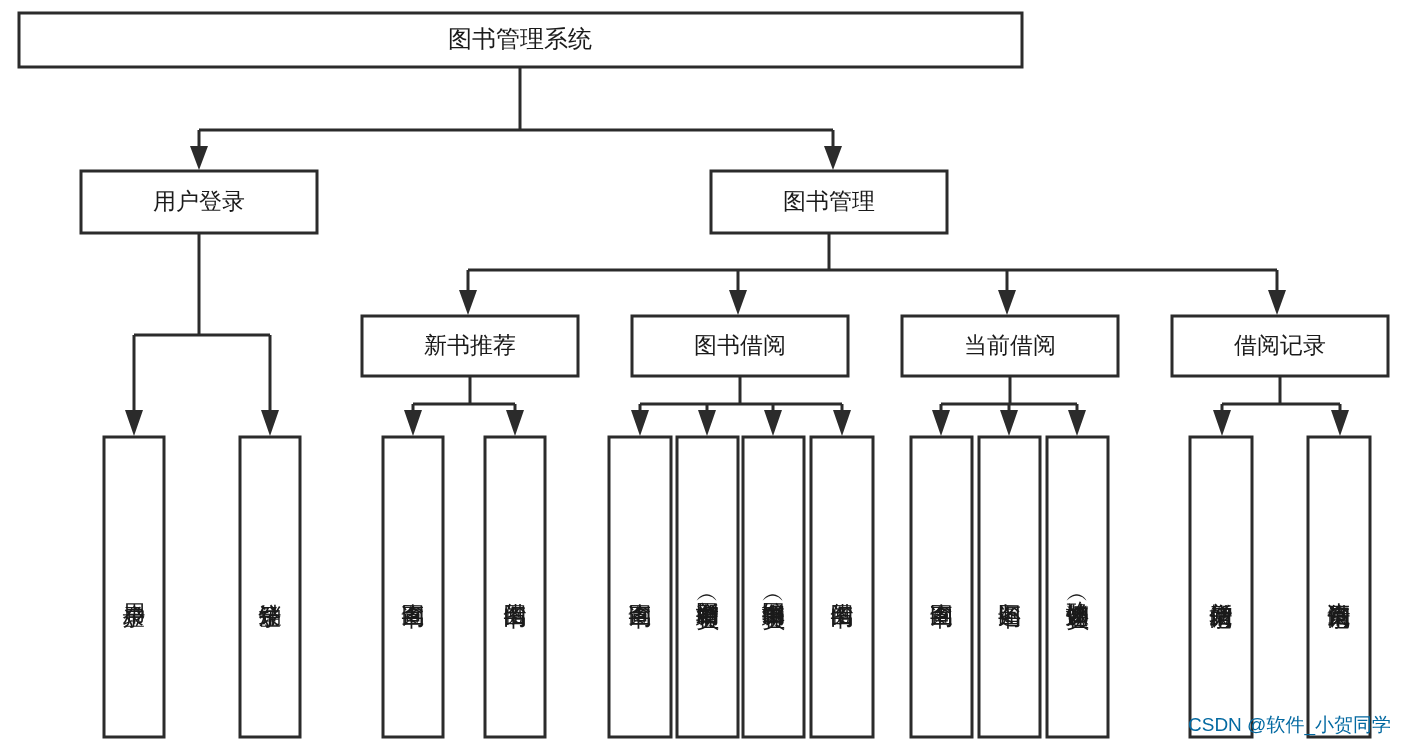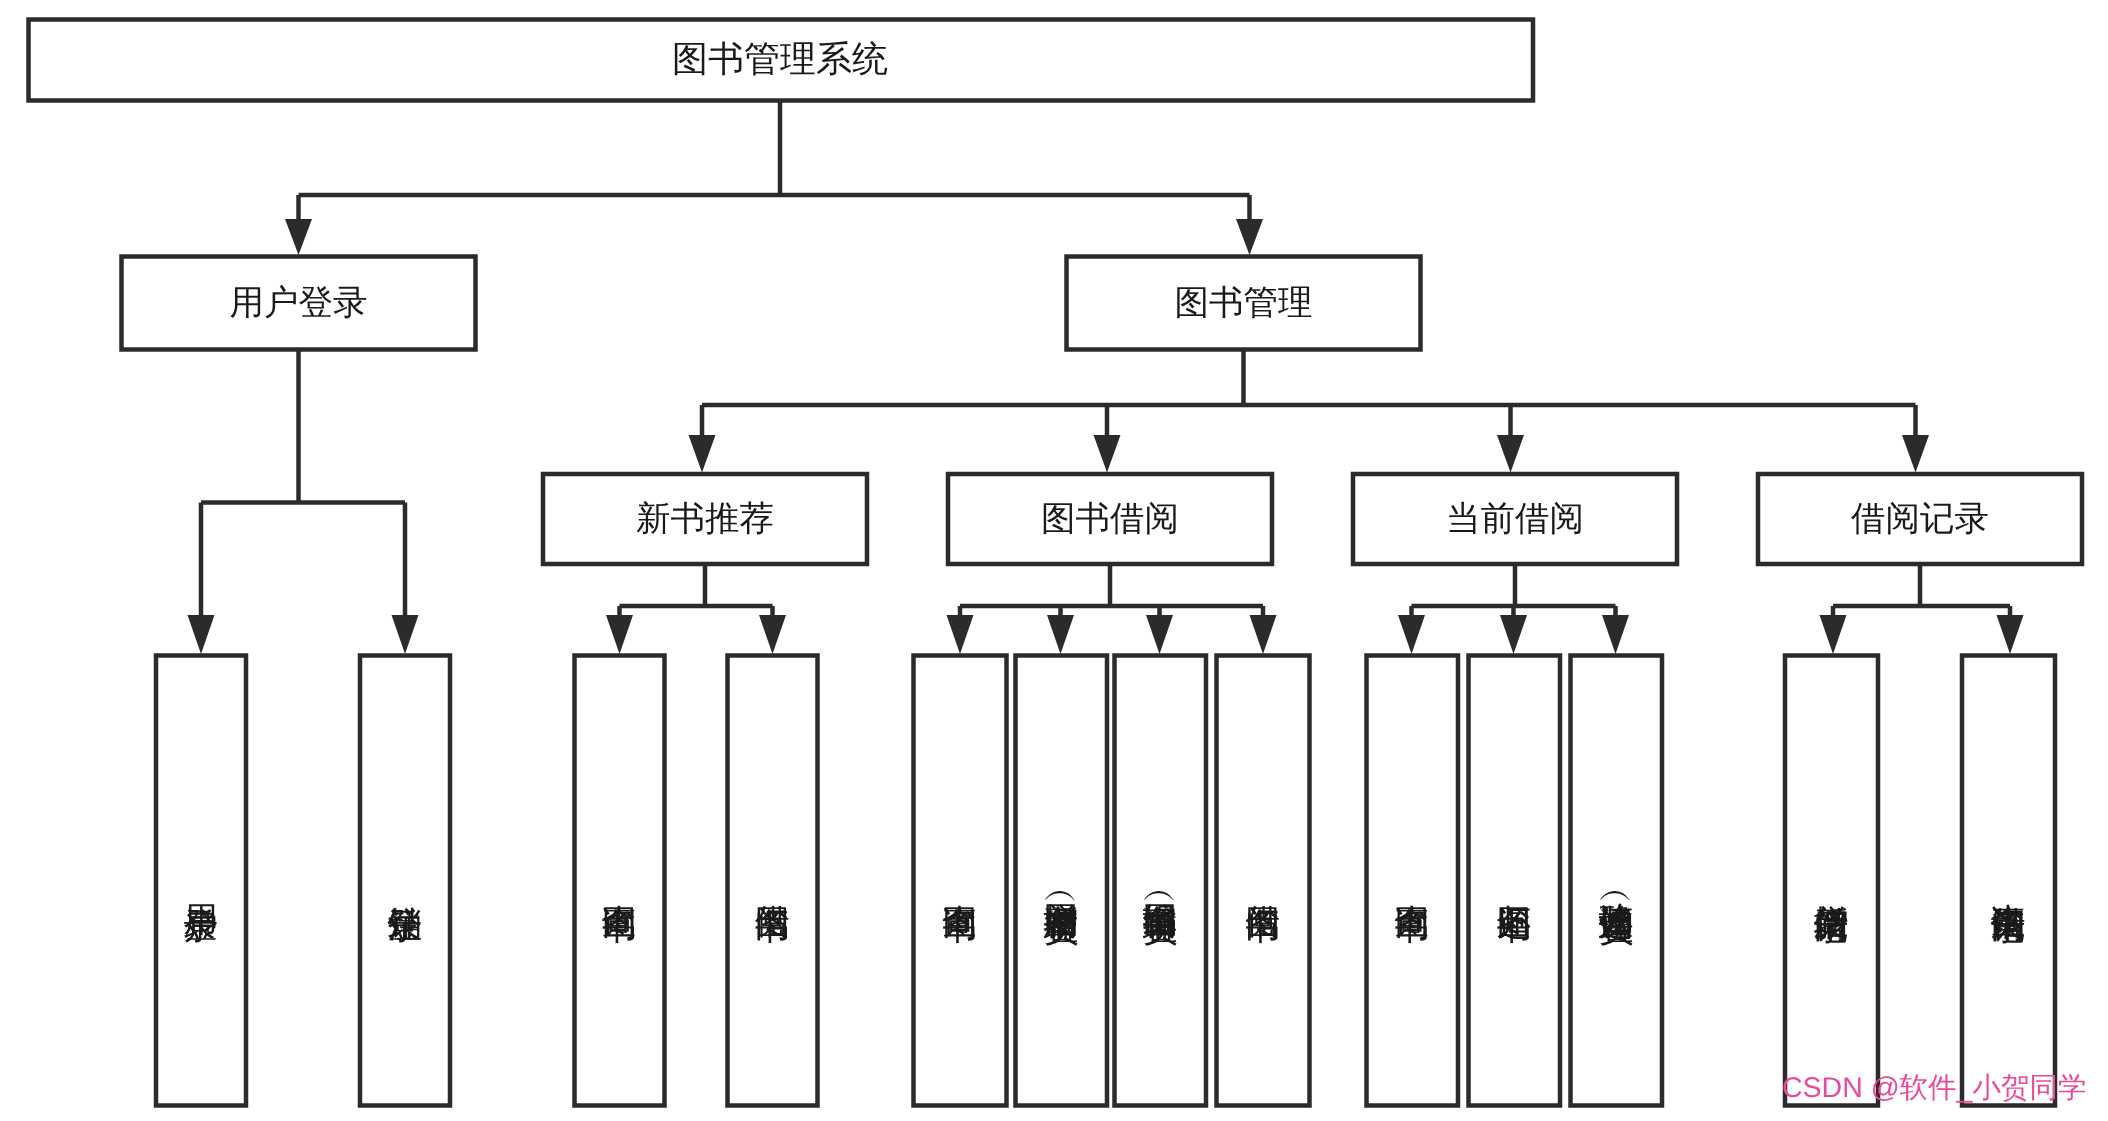--- a/index.html
+++ b/index.html
@@ -69,21 +69,21 @@
     letter-spacing: 1px;
     text-align: center;
     white-space: nowrap;
   }
   .watermark {
     position: absolute;
     left: 1188px;
     top: 712px;
     font-family: "Liberation Sans", "DejaVu Sans", sans-serif;
     font-size: 19px;
-    color: #ec4899;
+    color: #0369a1;
     white-space: nowrap;
     pointer-events: none;
   }
 </style>
 </head>
 <body>
 
 <div id="diagram-root">
 
   <svg class="chart-svg" viewBox="0 0 1405 747" xmlns="http://www.w3.org/2000/svg">

